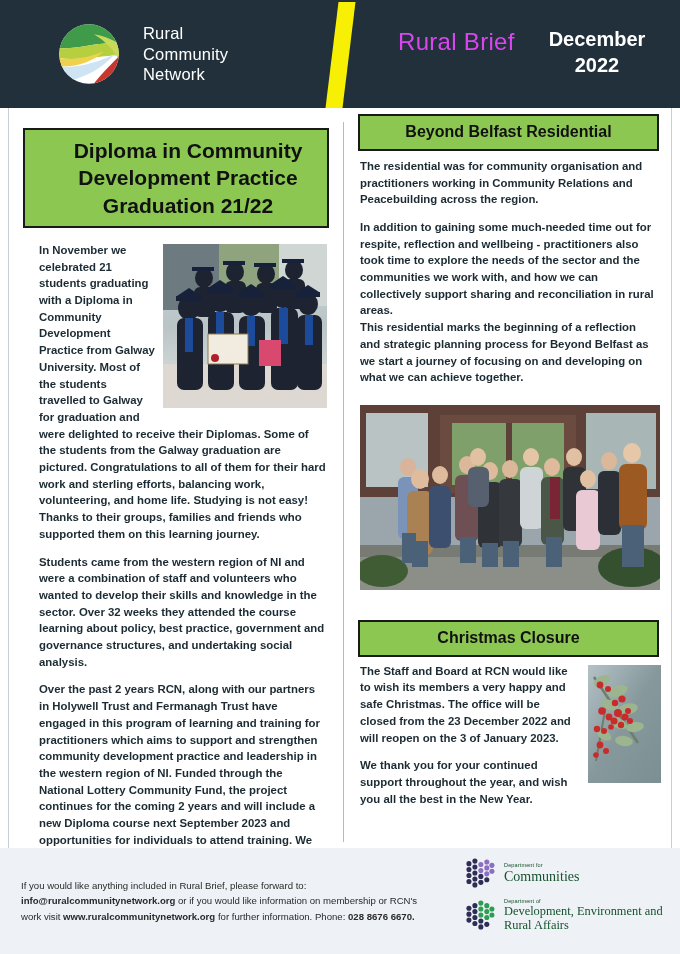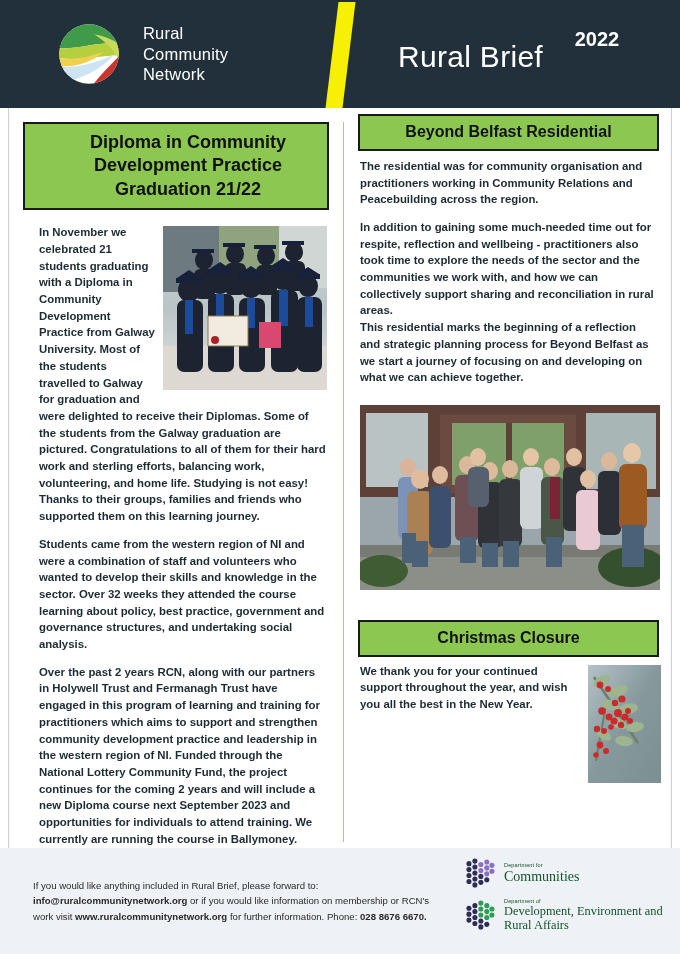--- a/index.html
+++ b/index.html
@@ -55,23 +55,23 @@
     top: 2px;
     width: 17px;
     height: 106px;
     background: #f7f005;
     transform: skewX(-7deg);
   }
 
   .brief-title {
     position: absolute;
     left: 398px;
-    top: 40px;
-    color: #ffffff;
-    font-size: 30px;
+    top: 28px;
+    color: #d946ef;
+    font-size: 24px;
     letter-spacing: .3px;
   }
 
   .issue-date {
     position: absolute;
     left: 537px;
     top: 26px;
     width: 120px;
     text-align: center;
     color: #ffffff;
@@ -119,21 +119,21 @@
   .sec-head {
     background: #8cc751;
     border: 2px solid #1a1a1a;
     text-align: center;
     font-weight: bold;
     color: #111111;
     line-height: 1.3;
     padding: 7px 8px;
   }
 
-  .sec-head.left-head { font-size: 18px; margin: 10px 4px 0 4px; padding-left: 32px; }
+  .sec-head.left-head { font-size: 21px; margin: 16px 4px 0 4px; padding-left: 32px; }
   .sec-head.right-head { font-size: 16px; margin: 2px 10px 7px 4px; padding: 6px 8px; }
   .sec-head.xmas-head { font-size: 16px; margin: 0 10px 0 4px; padding: 6px 24px; }
 
   
   .copy {
     font-size: 11.4px;
     line-height: 1.465;
     color: #1c2b33;
     font-weight: 600;
     text-align: left;
@@ -183,21 +183,21 @@
   .footer {
     position: absolute;
     left: 0; right: 0; bottom: 0;
     height: 106px;
     background: #eef1f5;
     display: flex;
     align-items: center;
   }
 
   .footer-text {
-    margin-left: 33px;
+    margin-left: 21px;
     width: 400px;
     font-size: 9.6px;
     line-height: 1.62;
     color: #2a2a2a;
   }
   .footer-text b { font-weight: bold; }
 
   .footer-logos {
     position: absolute;
     left: 463px;
@@ -259,20 +259,21 @@
         <div>Community</div>
         <div>Network</div>
       </div>
     </div>
 
     <div class="yellow-slash"></div>
 
     <div class="brief-title">Rural Brief</div>
 
     <div class="issue-date">
+      <div>December</div>
       <div>2022</div>
     </div>
   </div>
 
   <div class="body-area">
 
     <div class="col-divider"></div>
 
     <div class="col-left">
 
@@ -494,20 +495,21 @@
               <circle cx="42" cy="56" r="3"></circle>
                 <circle cx="9" cy="64" r="3.2"></circle>
               <circle cx="16" cy="66" r="3"></circle>
                 <circle cx="12" cy="80" r="3.4"></circle>
               <circle cx="18" cy="86" r="3"></circle>
                 <circle cx="8" cy="90" r="2.8"></circle>
               <circle cx="23" cy="62" r="2.8"></circle>
                 <circle cx="40" cy="46" r="3"></circle>
             </g>
           </svg>
+          <p>The Staff and Board at RCN would like to wish its members a very happy and safe Christmas. The office will be closed from the 23 December 2022 and will reopen on the 3 of January 2023.</p>
           <p>We thank you for your continued support throughout the year, and wish you all the best in the New Year.</p>
         </div>
       </div>
 
     </div>
   </div>
 
   <div class="footer">
 
     <div class="footer-text">

